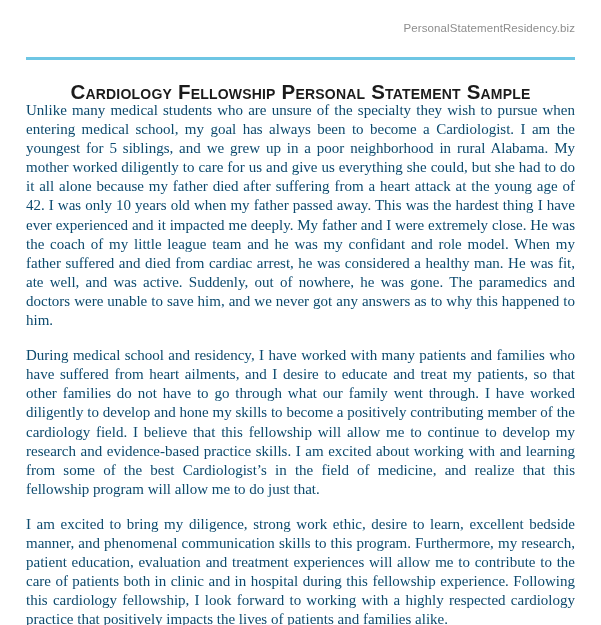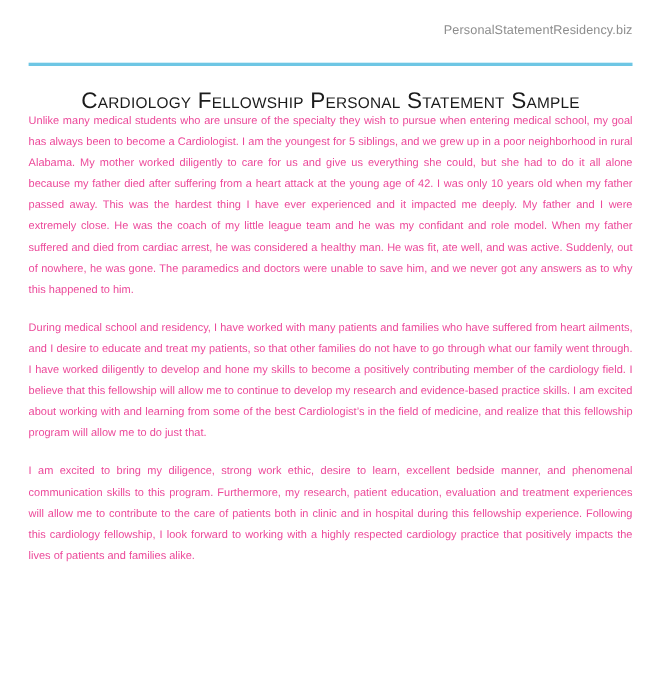--- a/index.html
+++ b/index.html
@@ -49,41 +49,41 @@
 
   
   .doc-title {
     position: absolute;
     left: 26px;
     top: 64px;
     width: 549px;
     text-align: center;
     font-family: "Liberation Sans", sans-serif;
     font-size: 20.5px;
-    font-weight: 400;
+    font-weight: 700;
     font-variant: small-caps;
     font-stretch: condensed;
     color: #1b1b1b;
     letter-spacing: 0.2px;
     line-height: 1.35;
     white-space: nowrap;
   }
 
   
   .body-copy {
     position: absolute;
     left: 26px;
     top: 101px;
     width: 549px;
   }
   .para {
-    font-family: Liberation Sans, sans-serif;
-    font-size: 10px;
+    font-family: Liberation Serif, serif;
+    font-size: 15px;
     line-height: 19.1px;
-    color: #ec4899;
+    color: #0c4a6e;
     text-align: justify;
     text-justify: inter-word;
     margin: 0 0 16px 0;
     hyphens: none;
   }
   .para:last-child {
     margin-bottom: 12px;
   }
 </style>
 </head>

